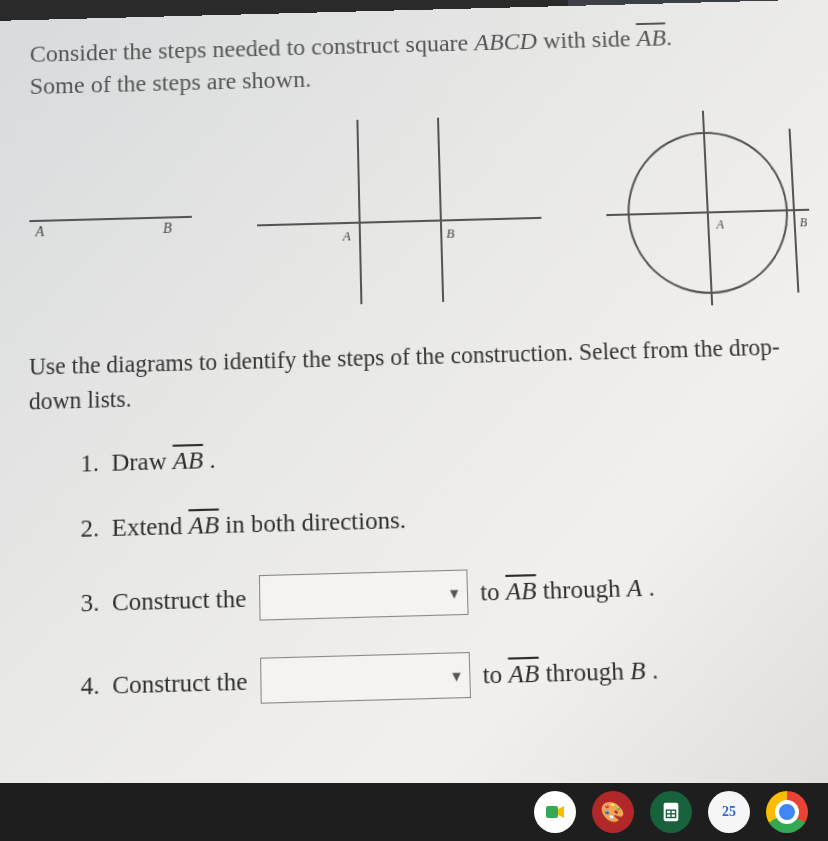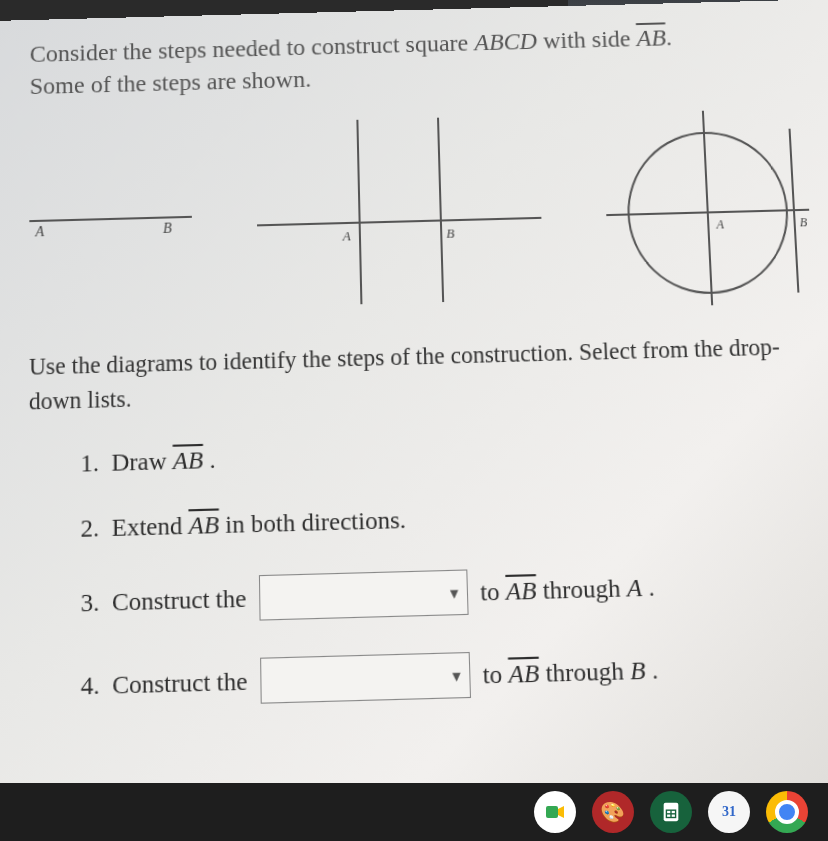--- a/index.html
+++ b/index.html
@@ -191,15 +191,15 @@
   </div>
   <div class="ticon ti-art">🎨</div>
   <div class="ticon ti-word">
     <svg width="22" height="22" viewBox="0 0 24 24">
         <rect x="4" y="2" width="16" height="20" rx="2" fill="#fff"></rect>
         <rect x="7" y="10" width="10" height="8" fill="none" stroke="#17623c" stroke-width="1.5"></rect>
         <line x1="12" y1="10" x2="12" y2="18" stroke="#17623c" stroke-width="1.5"></line>
         <line x1="7" y1="14" x2="17" y2="14" stroke="#17623c" stroke-width="1.5"></line>
       </svg>
   </div>
-  <div class="ticon ti-cal">31</div>
+  <div class="ticon ti-cal">25</div>
   <div class="ticon ti-chrome"></div>
 </div>
 
 </body></html>

